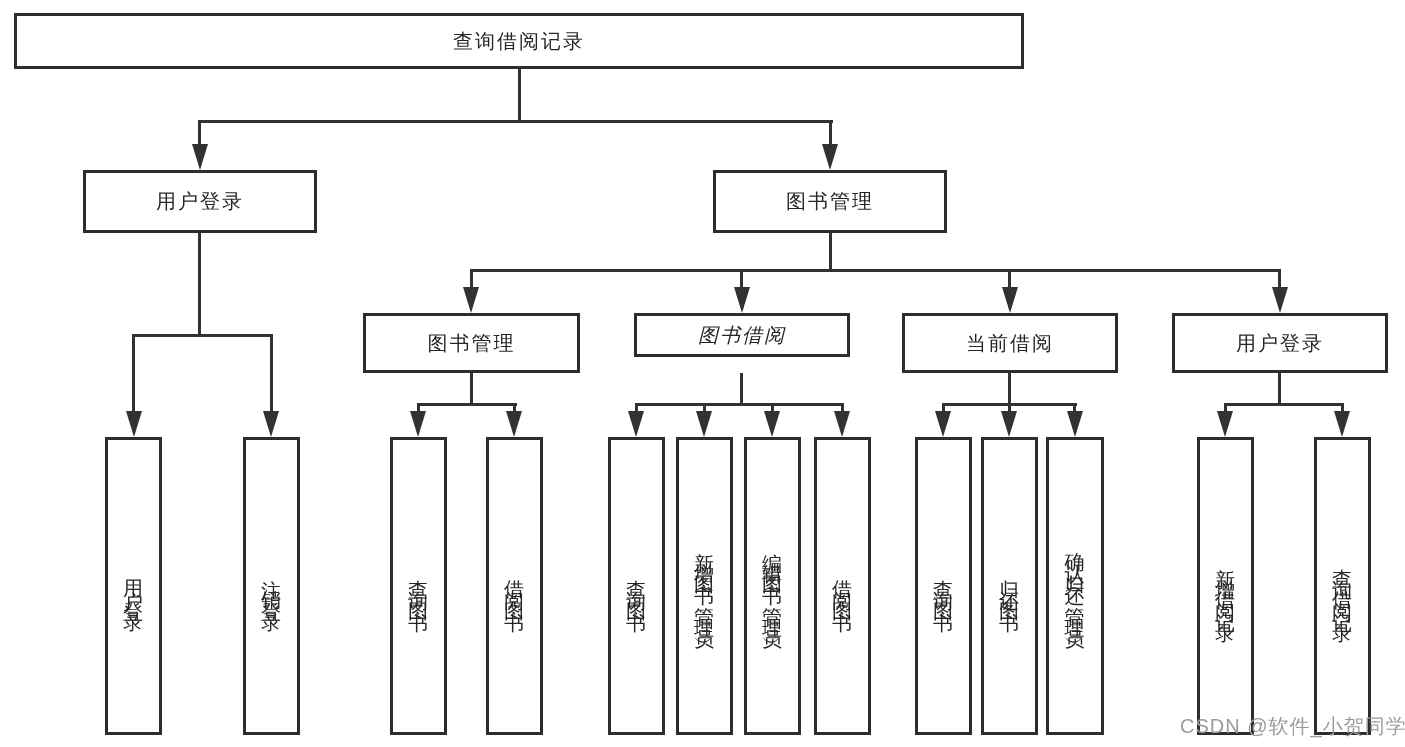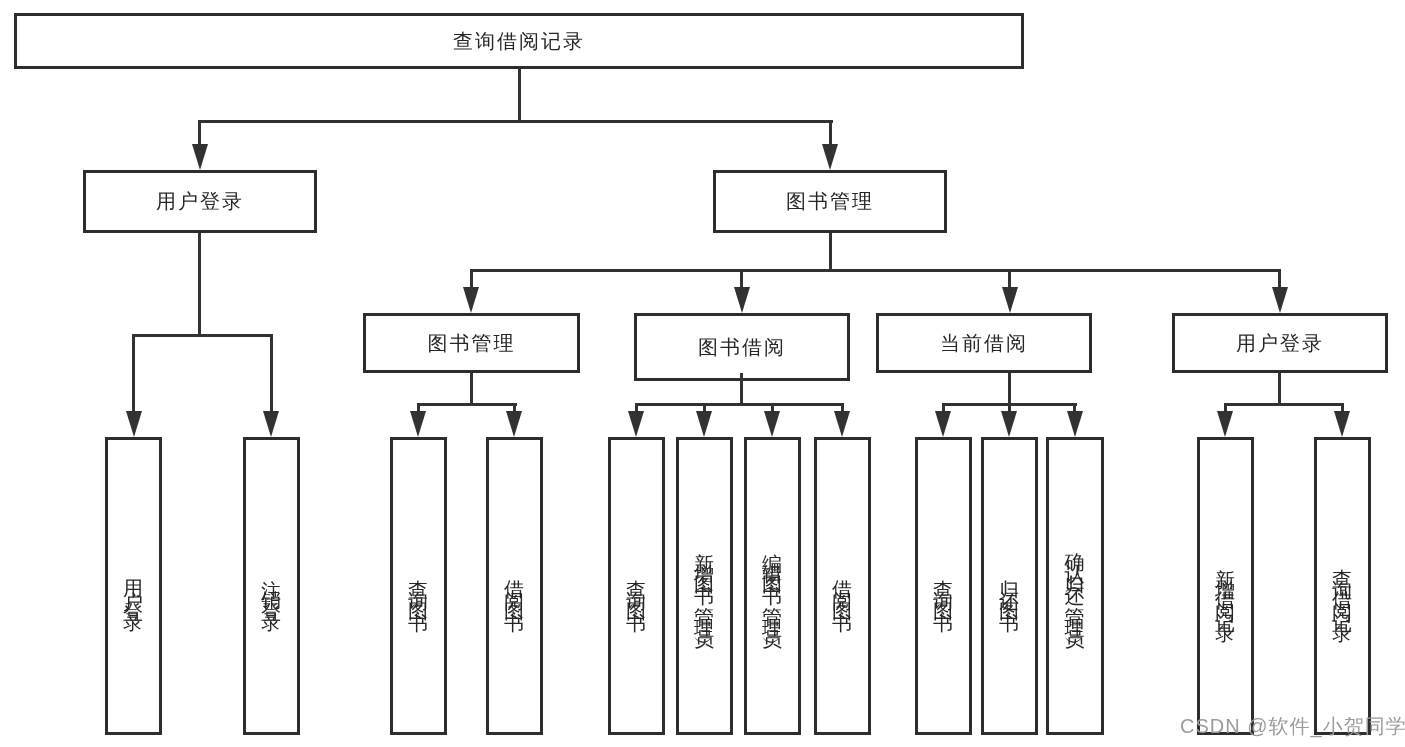--- a/index.html
+++ b/index.html
@@ -59,22 +59,22 @@
   <div class="vline" style="left:470px;top:269px;height:21px;"></div>
   <div class="arrow" style="left:463px;top:287px;"></div>
   <div class="vline" style="left:740px;top:269px;height:21px;"></div>
   <div class="arrow" style="left:734px;top:287px;"></div>
   <div class="vline" style="left:1008px;top:269px;height:21px;"></div>
   <div class="arrow" style="left:1002px;top:287px;"></div>
   <div class="vline" style="left:1278px;top:269px;height:21px;"></div>
   <div class="arrow" style="left:1272px;top:287px;"></div>
 
   <div class="box" style="left:363px;top:313px;width:217px;height:60px;">图书管理</div>
-  <div class="box" style="left:634px;top:313px;width:216px;height:68px;">图书借阅</div>
-  <div class="box" style="left:876px;top:313px;width:216px;height:60px;">当前借阅</div>
+  <div class="box" style="left:634px;top:313px;width:216px;height:44px;font-style:italic;">图书借阅</div>
+  <div class="box" style="left:902px;top:313px;width:216px;height:60px;">当前借阅</div>
   <div class="box" style="left:1172px;top:313px;width:216px;height:60px;">用户登录</div>
 
   <div class="vline" style="left:470px;top:373px;height:33px;"></div>
   <div class="hline" style="left:417px;top:403px;width:100px;"></div>
   <div class="vline" style="left:417px;top:403px;height:10px;"></div>
   <div class="arrow" style="left:410px;top:411px;"></div>
   <div class="vline" style="left:513px;top:403px;height:10px;"></div>
   <div class="arrow" style="left:506px;top:411px;"></div>
 
   <div class="vline" style="left:740px;top:373px;height:33px;"></div>

